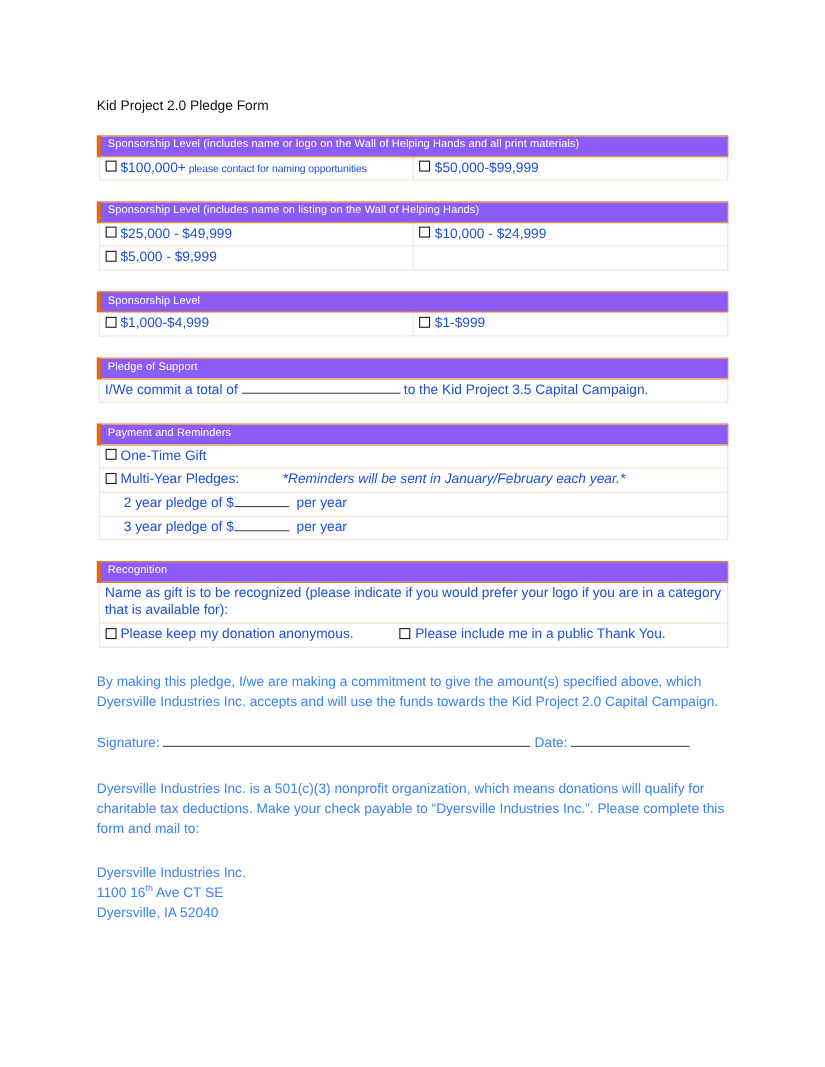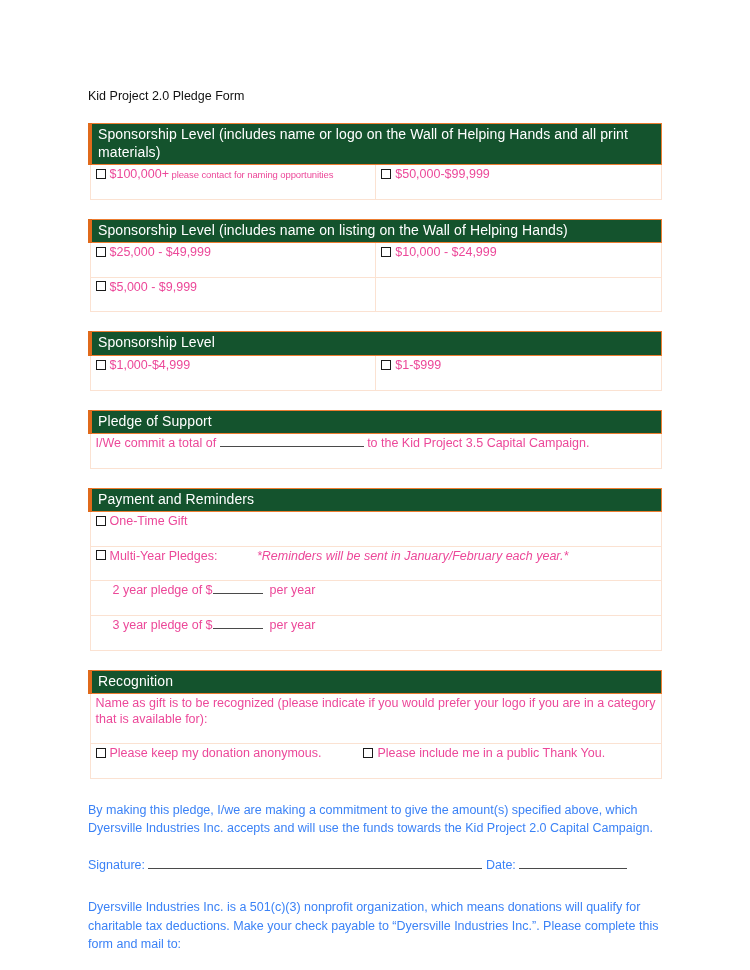--- a/index.html
+++ b/index.html
@@ -33,33 +33,33 @@
 
   
   .block {
     width: 574px;
     border-collapse: collapse;
     table-layout: fixed;
     margin-top: 19px;
   }
   .block td {
     border: 1px solid #fbe2d2;
-    padding: 2px 5px 16px 5px;
+    padding: 2px 5px 3px 5px;
     font-size: 12.5px;
     line-height: 1.25;
     vertical-align: top;
-    color: #ec4899;
+    color: #1d4ed8;
     background: #ffffff;
   }
   .block tr.hdr td {
-    background: #14532d;
+    background: #8b5cf6;
     border: 1px solid #ed7d31;
     border-left: 4px solid #e06a1b;
     color: #ffffff;
-    font-size: 14px;
+    font-size: 10px;
     padding: 2px 5px 3px 6px;
     letter-spacing: .1px;
   }
   td.col-l { width: 284px; }
   td.col-r { width: 290px; }
 
   .cb {
     display: inline-block;
     width: 8px;
     height: 8px;

